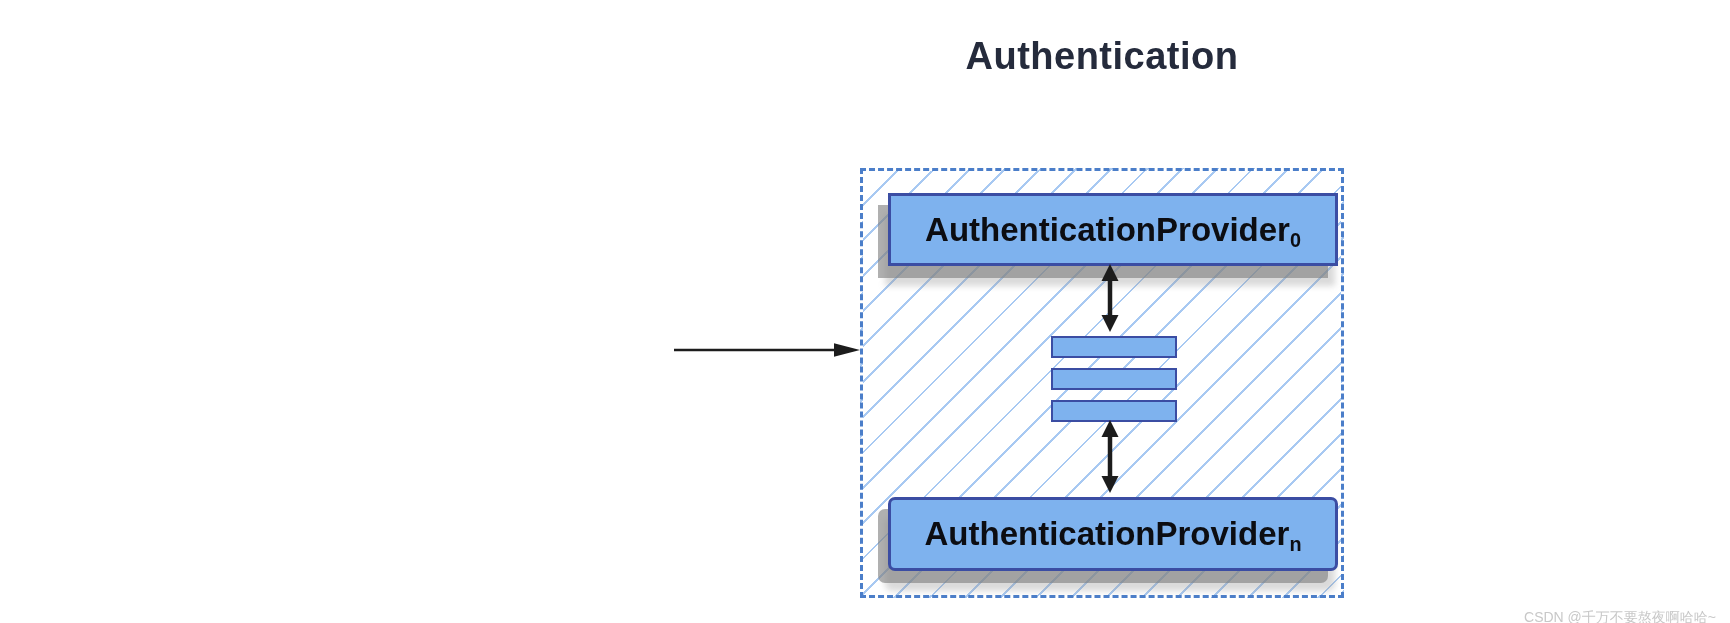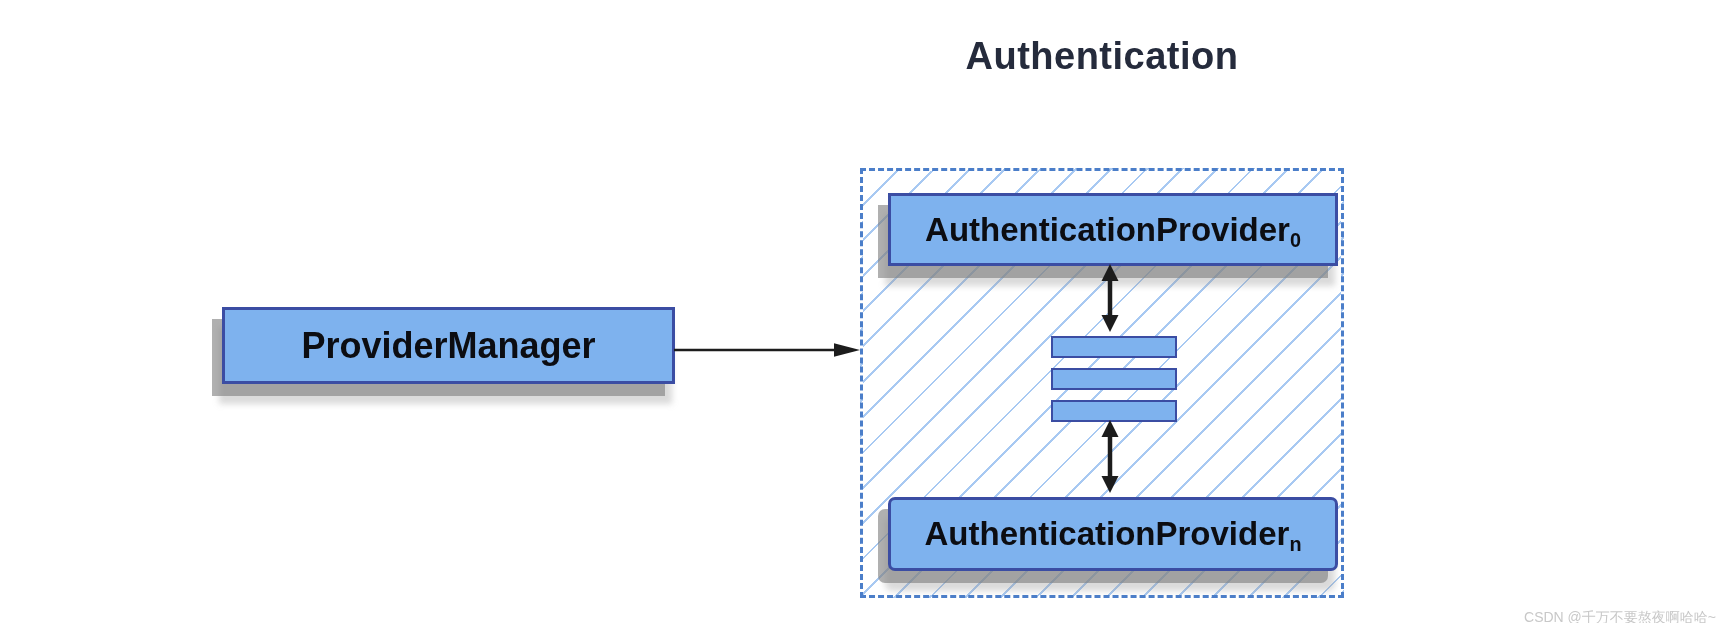--- a/index.html
+++ b/index.html
@@ -71,23 +71,20 @@
 </style>
 </head>
 <body>
 
 <div class="canvas">
 
   <div class="diagram-title">
     <div>Authentication</div>
   </div>
 
-  <div class="node-box pm-box">
-    <span>ProviderManager</span>
-  </div>
 
   <svg class="h-arrow" width="186" height="20" viewBox="0 0 186 20">
     <line x1="0" y1="10" x2="162" y2="10" stroke="currentColor" stroke-width="2.5"></line>
     <polygon points="186,10 160,3.2 160,16.8" fill="currentColor"></polygon>
   </svg>
 
   <div class="group-box">
 
     <div class="node-box auth-box auth-top">
       <span><span>AuthenticationProvider</span><span class="subscript">0</span></span>

